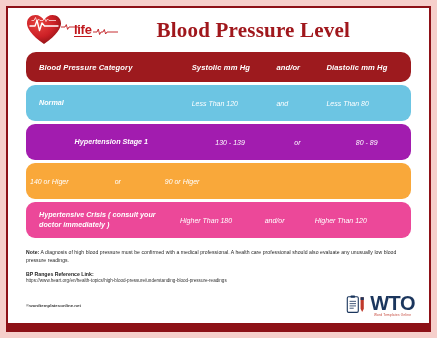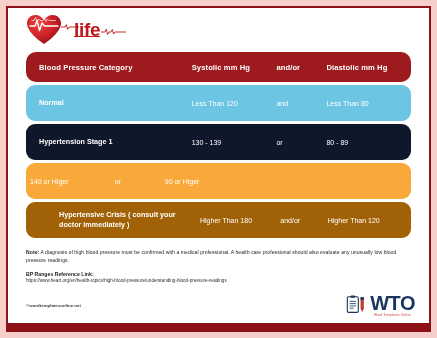--- a/index.html
+++ b/index.html
@@ -32,21 +32,21 @@
     align-items: center;
     padding-left: 18px;
   }
   .logo-mark { position: relative; width: 54px; height: 34px; flex: 0 0 auto; }
   .logo-mark svg { display:block; }
   .logo-life {
     position: relative;
     margin-left: -6px;
     font-family: "Liberation Sans", sans-serif;
     font-weight: 700;
-    font-size: 19px;
+    font-size: 13px;
     color: #c0171c;
     letter-spacing: -0.3px;
     border-bottom: 1.4px solid #c0171c;
     line-height: 13px;
     padding-bottom: 0px;
   }
   .page-title {
     margin-left: 38px;
     font-family: "Liberation Serif", serif;
     font-size: 21px;
@@ -60,20 +60,21 @@
   .table {
     padding: 0 18px;
   }
   .row {
     display: flex;
     align-items: center;
     border-radius: 9px;
     min-height: 28px;
     margin-bottom: 3px;
     color: #ffffff;
+    font-style: italic;
   }
   .row.header {
     background: #9d1a1e;
     height: 30px;
     border-radius: 10px;
   }
   .row.header .c {
     font-size: 7.6px;
     font-weight: 700;
     letter-spacing: 0.1px;
@@ -156,53 +157,54 @@
           <path d="M18 31 C5 22 1 15 1 10.5 C1 5 5 2 9.5 2 C13 2 16 4 18 7 C20 4 23 2 26.5 2 C31 2 35 5 35 10.5 C35 15 31 22 18 31 Z" fill="url(#hg)"></path>
           <path d="M4 13 L9 13 L11 7.5 L13.5 17.5 L16 10 L18.5 13 L32 13" fill="none" stroke="#ffffff" stroke-width="1.4" stroke-linejoin="round" stroke-linecap="round"></path>
           <path d="M5.5 7.5 L8 7.5 L9.5 4.5 L11 9 L12.5 6 L14 7.5 L17 7.5 L18.5 5 L20 8.5 L21.5 6 L23 7.5 L30 7.5" fill="none" stroke="#ffffff" stroke-width="0.8" opacity="0.85" stroke-linejoin="round"></path>
           <path d="M35 14 L39 14 L40.3 11.6 L41.6 16.4 L43 14 L53 14" fill="none" stroke="#c0171c" stroke-width="0.9" stroke-linejoin="round"></path>
         </svg>
       </div>
       <span class="logo-life">life</span>
       <svg width="26" height="14" viewBox="0 0 26 14" style="margin-left:1px;">
         <path d="M0 9 L4 9 L5.3 6 L6.6 11.5 L8 9 L10 9 L11.3 6.5 L12.6 11 L14 9 L25 9" fill="none" stroke="#c0171c" stroke-width="0.9" stroke-linejoin="round"></path>
       </svg>
+      <div class="page-title">Blood Pressure Level</div>
     </div>
 
     <div class="table">
 
       <div class="row header" style="background: rgb(157, 26, 30);">
         <div class="c c1">Blood Pressure Category</div>
         <div class="c c2">Systolic mm Hg</div>
         <div class="c c3">and/or</div>
         <div class="c c4">Diastolic mm Hg</div>
       </div>
 
       <div class="row data" style="background: rgb(108, 197, 227);">
         <div class="c c1">Normal</div>
         <div class="c c2">Less Than 120</div>
         <div class="c c3">and</div>
         <div class="c c4">Less Than 80</div>
       </div>
 
 
-      <div class="row data" style="background: #0f172a;">
+      <div class="row data" style="background: #a21caf; text-align: center;">
         <div class="c c1">Hypertension Stage 1</div>
         <div class="c c2">130 - 139</div>
         <div class="c c3">or</div>
         <div class="c c4">80 - 89</div>
       </div>
 
       <div class="row data" style="background: rgb(249, 168, 58);">
         <div class="c c2">140 or Higer</div>
         <div class="c c3">or</div>
         <div class="c c4">90 or Higer</div>
       </div>
 
-      <div class="row data" style="background: #a16207; padding-left: 20px;">
+      <div class="row data" style="background: #ec4899;">
         <div class="c c1" style="max-width:150px;">Hypertensive Crisis ( consult your doctor immediately )</div>
         <div class="c c2">Higher Than 180</div>
         <div class="c c3">and/or</div>
         <div class="c c4">Higher Than 120</div>
       </div>
 
     </div>
 
     <div class="notes">
       <div class="note-line"><b>Note:</b><span> A diagnosis of high blood pressure must be confirmed with a medical professional. A health care professional should also evaluate any unusually low blood pressure readings.</span></div>

